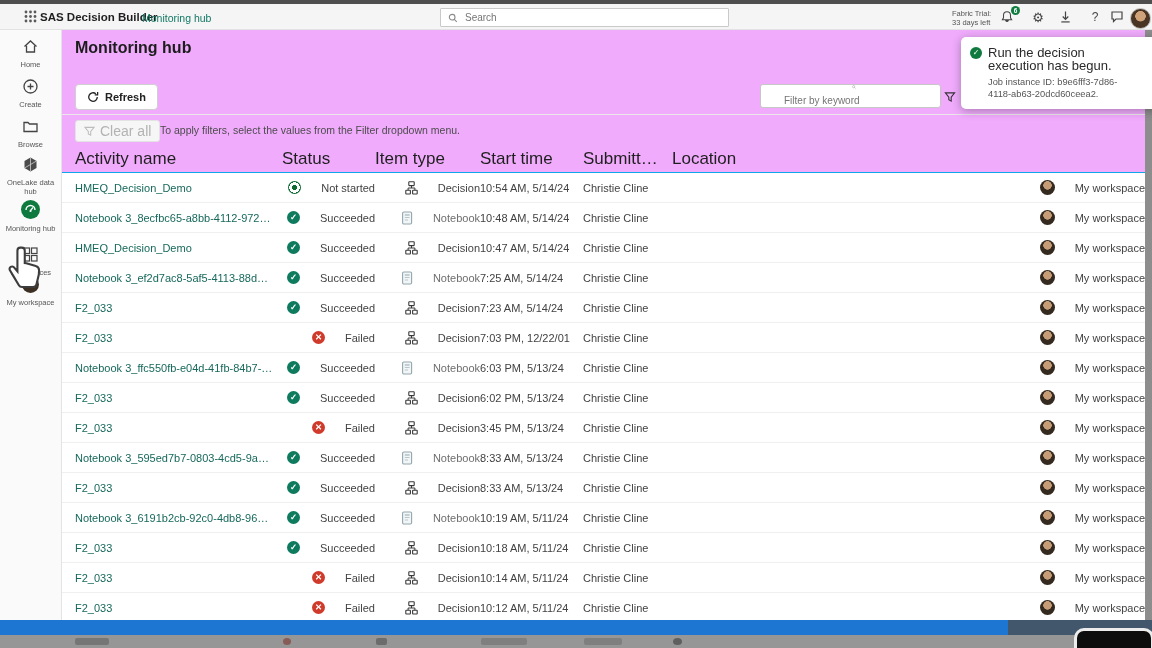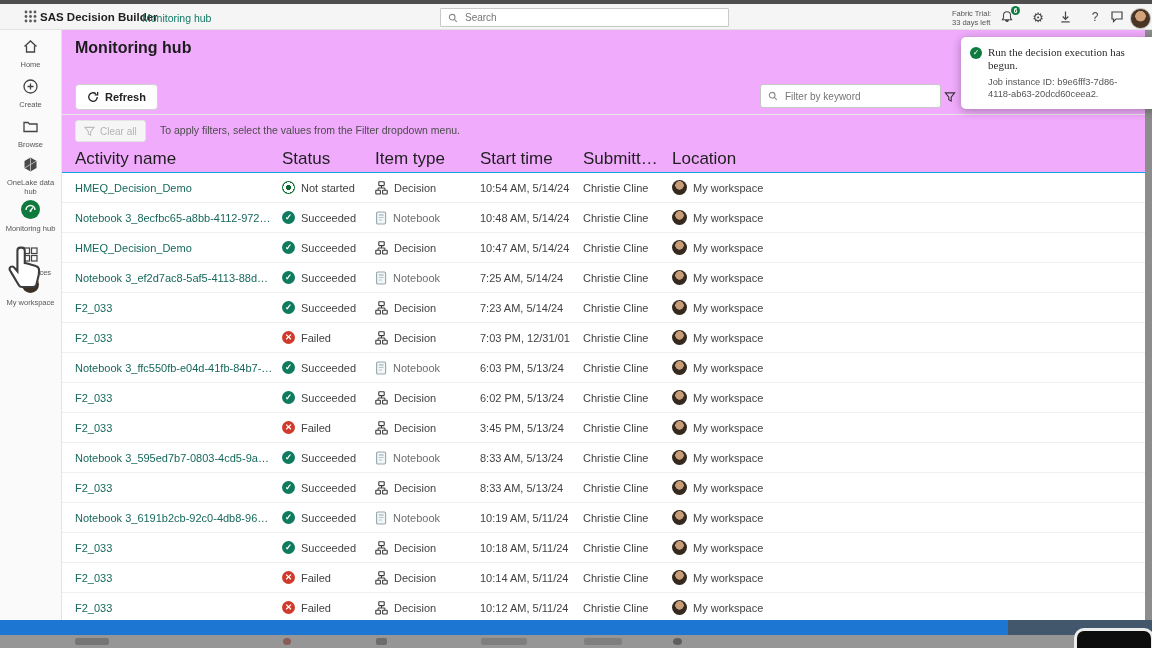--- a/index.html
+++ b/index.html
@@ -37,48 +37,48 @@
   
   .cursor{left:6px;top:242px;width:42px;height:52px;z-index:40;}
 
   
   .page-title{left:75px;top:39px;font-size:16px;font-weight:bold;color:#1c1c1c;}
   .subtitle{left:75px;top:64px;font-size:10.5px;color:#3d3d3d;}
   .refresh-btn{left:75px;top:84px;height:24px;padding:0 11px;background:#fff;border:1px solid #cfcfcf;border-radius:4px;
      display:inline-flex;align-items:center;gap:6px;font-size:11px;font-weight:bold;color:#222;cursor:pointer;justify-content:space-between;}
   .hdiv{left:61px;top:114px;width:1084px;height:1px;background:#e8e8e8;}
   .clear-btn{left:75px;top:120px;height:20px;padding:0 8px;background:#f6f6f6;border:1px solid #e3e3e3;border-radius:3px;
-     display:inline-flex;align-items:center;gap:5px;font-size:10px;color:#b3b3b3;}
+     display:inline-flex;align-items:center;gap:5px;font-size:14px;color:#b3b3b3;}
   .filter-hint{left:160px;top:124px;font-size:10.5px;color:#4c4c4c;}
-  .kw-box{left:760px;top:84px;width:172px;height:22px;background:#fff;border:1px solid #c6c6c6;border-radius:3px;display:flex;align-items:center;padding-left:7px;gap:5px;}
+  .kw-box{left:760px;top:84px;width:172px;height:22px;background:#fff;border:1px solid #c6c6c6;border-radius:3px;display:flex;align-items:center;padding-left:7px;gap:5px;flex-direction:column;}
   .kw-box input{border:none;outline:none;font-size:10px;color:#444;width:140px;background:transparent;font-family:"Liberation Sans",sans-serif;}
   .filter-btn{left:944px;top:86px;height:22px;display:inline-flex;align-items:center;gap:5px;font-size:11px;color:#333;cursor:pointer;}
 
   
   .tablewrap{left:61px;top:146px;width:1084px;}
   .thead,.trow{display:grid;grid-template-columns:207px 93px 105px 103px 89px auto;padding-left:14px;align-items:center;}
   .thead{height:26px;font-size:17px;font-weight:normal;color:#1f1f1f;border-bottom:1px solid #0ea5e9;}
   .trow{height:29px;font-size:11px;color:#424242;border-bottom:1px solid #efefef;background:#fff;}
   .cell{overflow:hidden;white-space:nowrap;text-overflow:ellipsis;padding-right:8px;}
   .name-cell{color:#17695c;cursor:pointer;}
-  .st-cell,.ty-cell,.loc-cell{display:flex;align-items:center;gap:6px;}
+  .st-cell,.ty-cell,.loc-cell{display:flex;align-items:center;gap:20px;justify-content:flex-end;}
   .sdot{width:13px;height:13px;border-radius:50%;color:#fff;font-size:8.5px;line-height:13px;text-align:center;font-weight:bold;flex:0 0 13px;}
   .s-ok{background:#0e7a5e;}
   .s-fail{background:#cf3a2a;}
   .s-not{background:radial-gradient(circle at center,#0c6b31 0 26%,#ffffff 26% 58%,#0c6b31 58%);}
   .ty-cell .lbl-nb{color:#6e6e6e;}
   .loc-avatar{width:15px;height:15px;border-radius:50%;flex:0 0 15px;
      background:radial-gradient(circle at 50% 36%, #c79d77 0 4px, #352a20 4.5px);}
 
   
   .toast{left:961px;top:37px;width:191px;background:#fff;border-radius:5px;z-index:50;
      box-shadow:0 2px 10px rgba(0,0,0,.3);padding:9px 10px 9px 9px;}
   .toast .row1{display:flex;gap:6px;}
   .toast .tdot{width:12px;height:12px;border-radius:50%;background:#0e7a3e;color:#fff;font-size:8px;line-height:12px;text-align:center;flex:0 0 12px;margin-top:1px;}
-  .toast .ttitle{font-size:11px;color:#2a2a2a;line-height:13px;width:138px;font-family:Liberation Serif, serif;}
+  .toast .ttitle{font-size:13px;color:#2a2a2a;line-height:13px;width:138px;}
   .toast .tbody{font-size:9.3px;color:#555;line-height:12px;margin:4px 0 0 18px;width:140px;}
 
   
   .bluebar{left:0;top:620px;width:1008px;height:15px;background:#1d76d2;z-index:60;}
   .bluebar-rest{left:1008px;top:620px;width:144px;height:15px;background:#42576b;z-index:60;}
   .bottomstrip{left:0;top:635px;width:1152px;height:13px;background:#969696;z-index:61;}
   .ghost{position:absolute;top:3px;height:7px;background:#5c5c5c;opacity:.55;border-radius:2px;}
   .pip{left:1074px;top:628px;width:74px;height:28px;background:#0d0d0d;border:3px solid #ececec;border-radius:10px;z-index:70;}
 
   svg{display:block;}
@@ -370,21 +370,21 @@
       <div class="ty-cell">
         <svg width="13" height="14" viewBox="0 0 13 14">
           <rect x="3.8" y="0.8" width="5.4" height="3.8" rx=".5" fill="none" stroke="#3a3a3a" stroke-width="1.1"></rect>
           <rect x="0.8" y="9.2" width="4.6" height="3.8" rx=".5" fill="none" stroke="#3a3a3a" stroke-width="1.1"></rect>
           <rect x="7.6" y="9.2" width="4.6" height="3.8" rx=".5" fill="none" stroke="#3a3a3a" stroke-width="1.1"></rect>
           <path d="M6.5 4.6v2.4M3.1 9.2V7h6.8v2.2" fill="none" stroke="#3a3a3a" stroke-width="1"></path>
         </svg>
 
         <span>Decision</span>
       </div>
-      <div class="cell">7:03 PM, 12/31/01</div>
+      <div class="cell">7:03 PM, 12/22/01</div>
       <div class="cell">Christie Cline</div>
       <div class="loc-cell">
         <span class="loc-avatar"></span>
         <span>My workspace</span>
       </div>
     </div>
 
     <div class="trow">
       <div class="cell name-cell">Notebook 3_ffc550fb-e04d-41fb-84b7-8a1b2c3...</div>
       <div class="st-cell">

